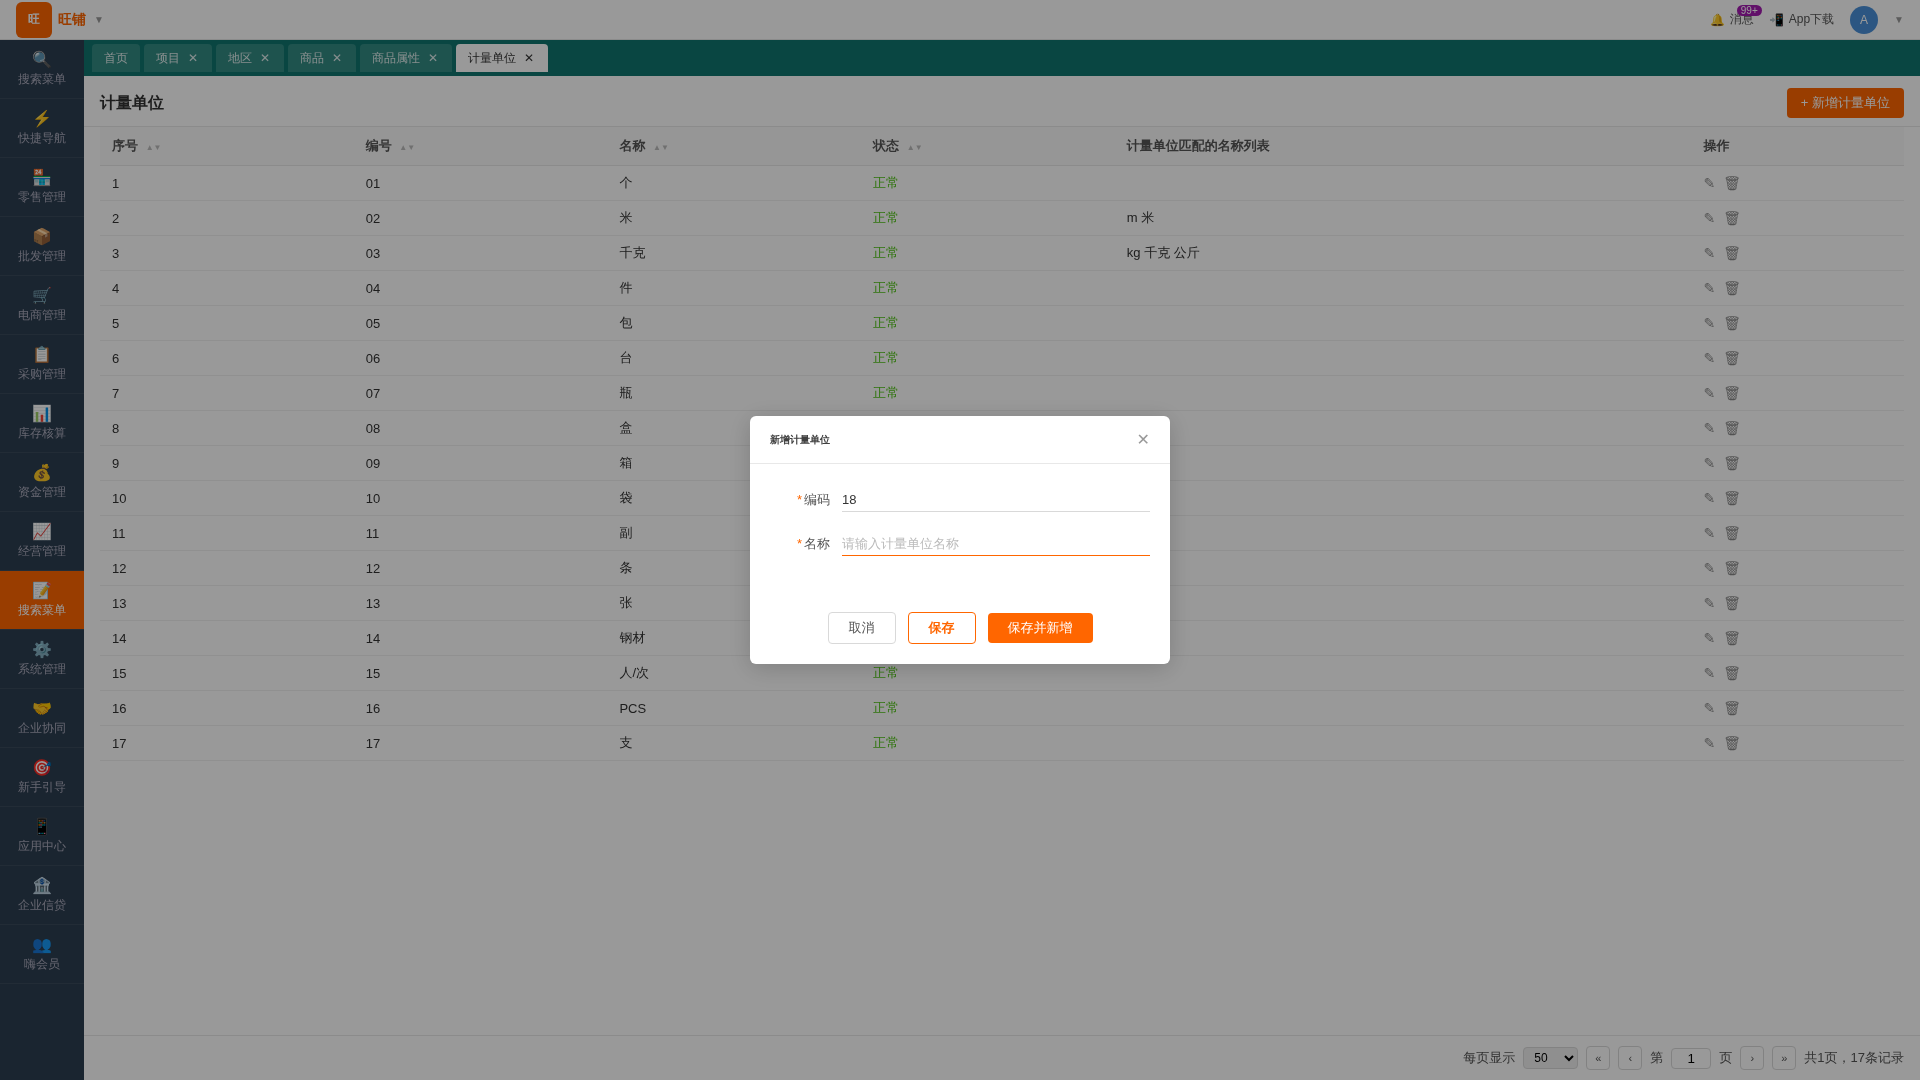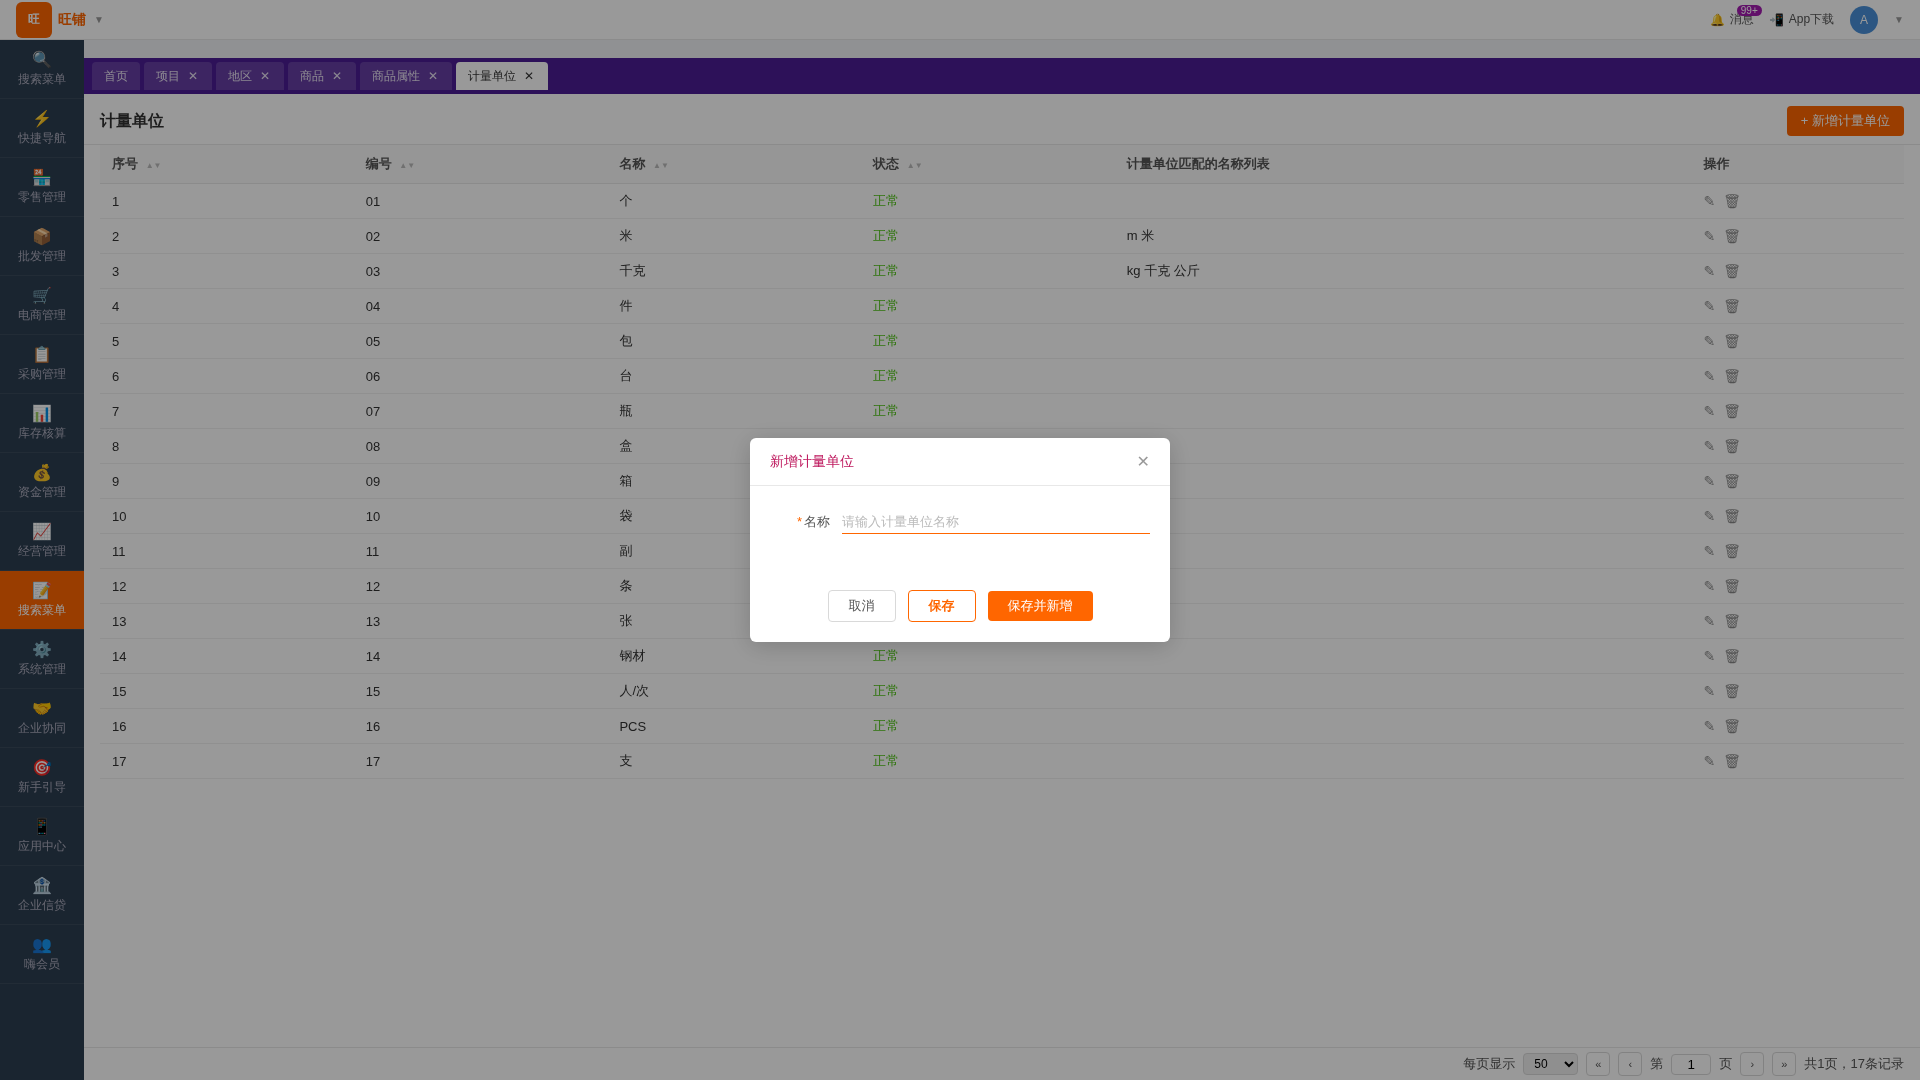--- a/index.html
+++ b/index.html
@@ -52,28 +52,27 @@
       min-height: 50px;
     }
     .sidebar-item.active { background: #f60; color: #fff; }
     .sidebar-item .icon { font-size: 16px; margin-bottom: 2px; }
 
     
     .content-area { flex: 1; display: flex; flex-direction: column; overflow: hidden; }
 
     
     .tab-bar {
-      background: #4c1d95;
+      background: #0f766e;
       display: flex;
       align-items: center;
       padding: 0 8px;
       height: 36px;
       flex-shrink: 0;
       gap: 4px;
-      margin-top: 18px;
     }
     .tab {
       display: flex;
       align-items: center;
       padding: 0 12px;
       height: 28px;
       border-radius: 4px 4px 0 0;
       font-size: 12px;
       cursor: pointer;
       gap: 6px;
@@ -126,21 +125,21 @@
     }
     .status-normal { color: #52c41a; }
     .action-icons { display: flex; gap: 8px; }
     .action-icon { color: #888; cursor: pointer; font-size: 14px; }
 
     
     .pagination-bar {
       display: flex;
       align-items: center;
       justify-content: flex-end;
-      padding: 4px 16px;
+      padding: 10px 16px;
       background: #fff;
       border-top: 1px solid #e8e8e8;
       gap: 8px;
       font-size: 13px;
       color: #555;
       flex-shrink: 0;
     }
     .pagination-bar select {
       border: 1px solid #d9d9d9;
       border-radius: 4px;
@@ -183,21 +182,21 @@
       width: 420px;
       box-shadow: 0 4px 24px rgba(0,0,0,0.18);
     }
     .dialog-header {
       display: flex;
       align-items: center;
       justify-content: space-between;
       padding: 14px 20px;
       border-bottom: 1px solid #e8e8e8;
     }
-    .dialog-title { font-size: 14px; font-weight: 400; color: #be185d; }
+    .dialog-title { font-size: 10px; font-weight: 700; color: #404040; }
     .dialog-close { cursor: pointer; color: #999; font-size: 16px; }
     .dialog-body { padding: 24px 20px; }
     .form-row {
       display: flex;
       align-items: center;
       margin-bottom: 20px;
     }
     .form-label { width: 60px; text-align: right; margin-right: 12px; color: #555; font-size: 13px; flex-shrink: 0; }
     .form-label .required { color: #f60; margin-right: 2px; }
     .form-input {
@@ -631,20 +630,26 @@
 
 <div class="overlay">
   <div class="dialog">
     <div class="dialog-header">
       <span class="dialog-title">新增计量单位</span>
       <span class="dialog-close">✕</span>
     </div>
     <div class="dialog-body">
       <div class="form-row">
         <label class="form-label">
+          <span class="required">*</span><span>编码</span>
+        </label>
+        <input type="text" class="form-input" id="code-input" value="18" style="">
+      </div>
+      <div class="form-row">
+        <label class="form-label">
           <span class="required">*</span><span>名称</span>
         </label>
         <input type="text" class="form-input focused" id="name-input" placeholder="请输入计量单位名称" style="">
       </div>
     </div>
     <div class="dialog-footer">
       <button class="btn-cancel">取消</button>
       <button class="btn-save">保存</button>
       <button class="btn-save-new">保存并新增</button>
     </div>

